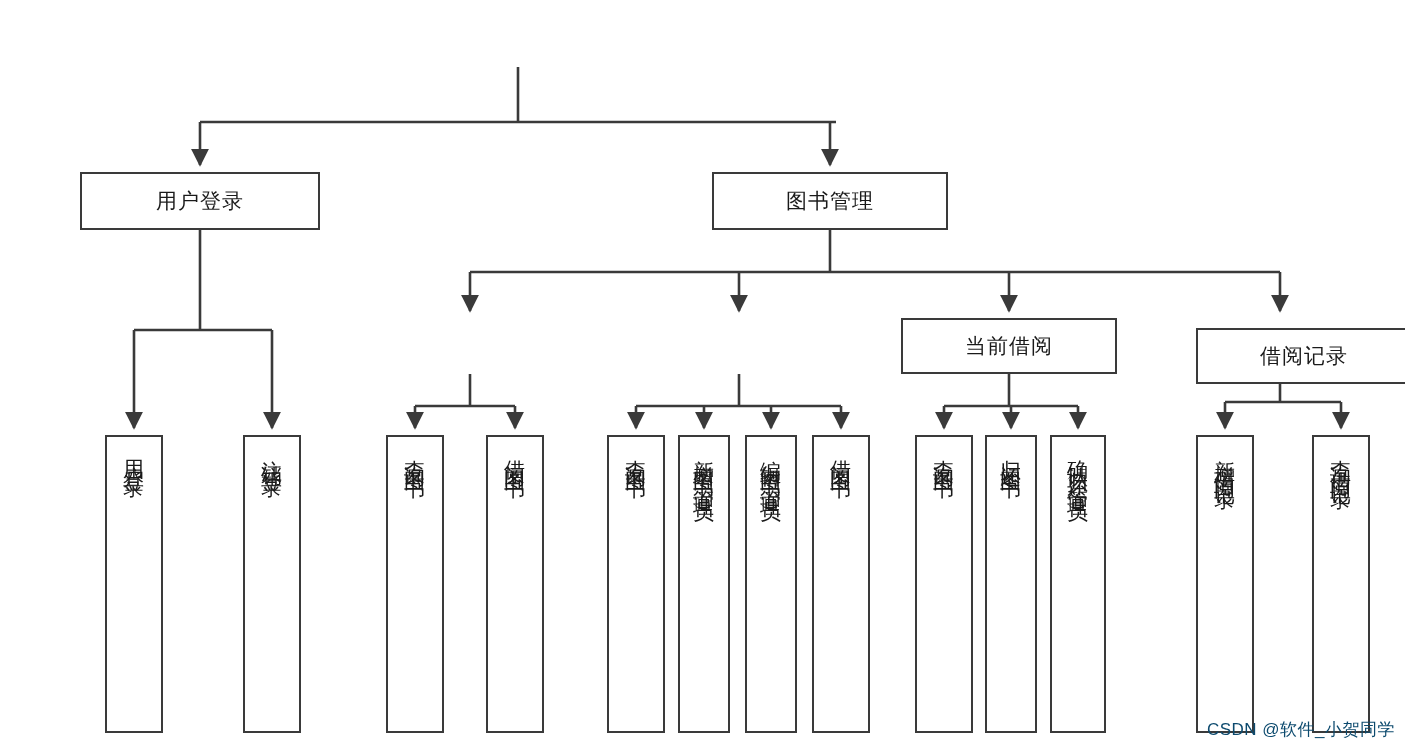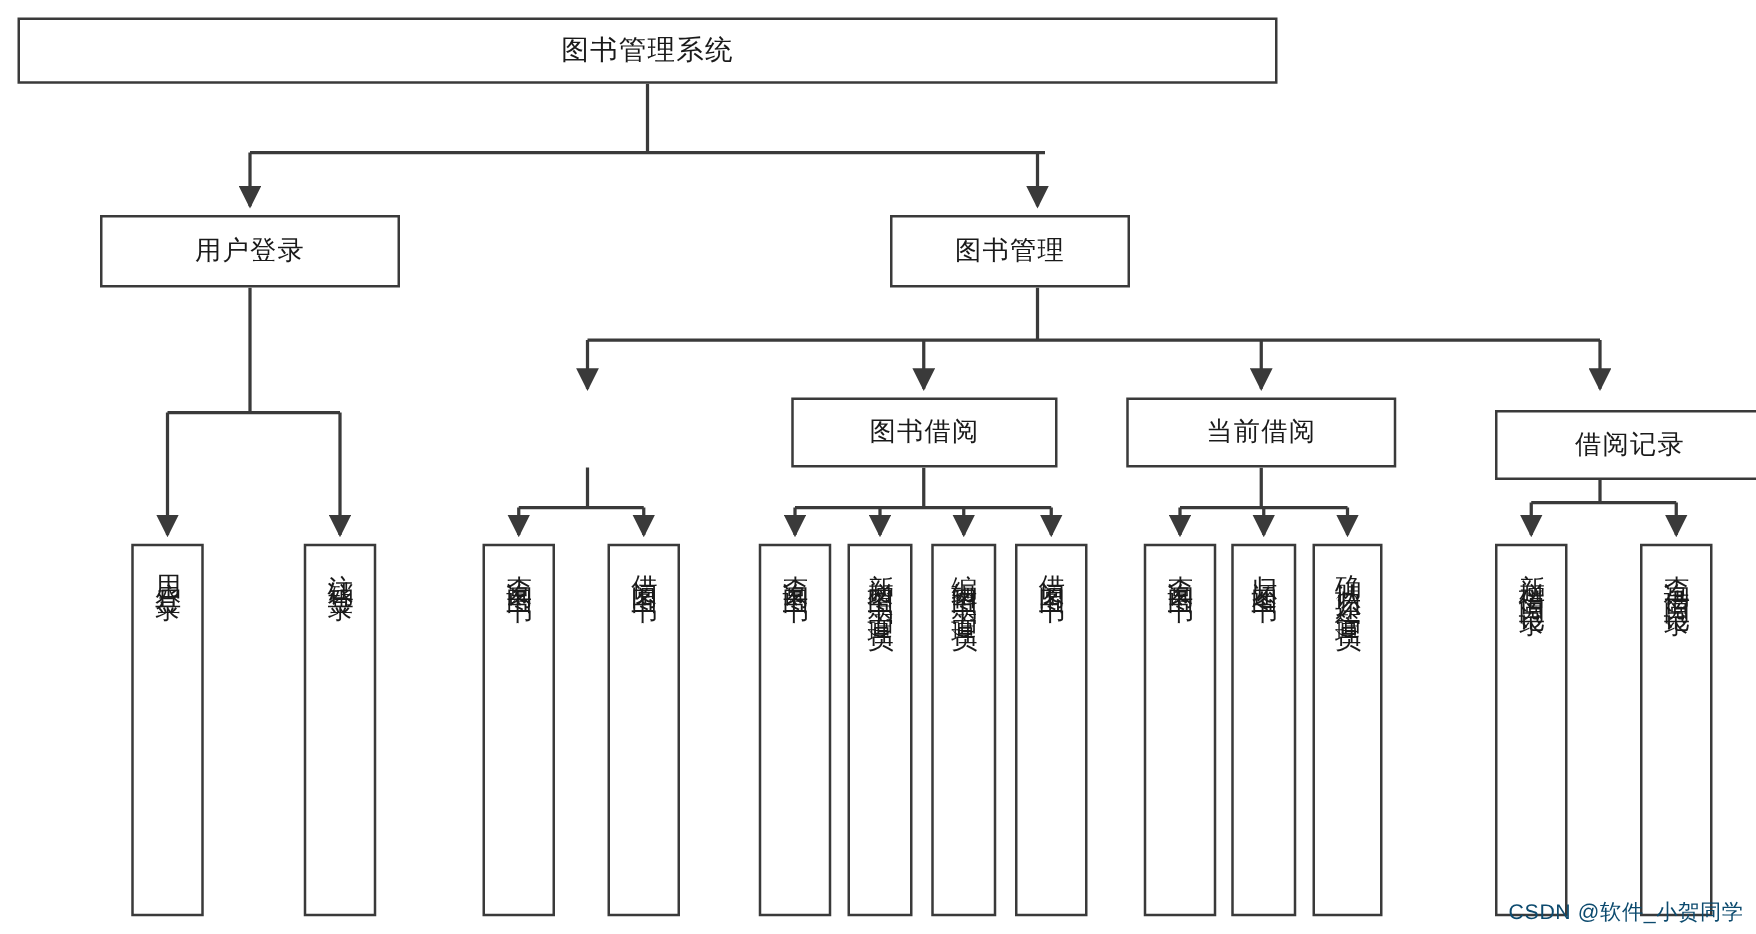--- a/index.html
+++ b/index.html
@@ -108,34 +108,28 @@
       <path d="M 1011 406 L 1011 428" marker-end="url(#arrow)"></path>
       <path d="M 1078 406 L 1078 428" marker-end="url(#arrow)"></path>
 
       <path d="M 1280 374 L 1280 402"></path>
       <path d="M 1225 402 L 1341 402"></path>
       <path d="M 1225 402 L 1225 428" marker-end="url(#arrow)"></path>
       <path d="M 1341 402 L 1341 428" marker-end="url(#arrow)"></path>
     </g>
   </svg>
 
-  <div class="node horizontal root" style="left:14px;top:14px;width:1008px;height:53px;">
-    <span class="node-label">图书管理系统</span>
-  </div>
 
   <div class="node horizontal" style="left:80px;top:172px;width:240px;height:58px;">
     <span class="node-label">用户登录</span>
   </div>
-  <div class="node horizontal" style="left:712px;top:172px;width:192px;height:58px;">
+  <div class="node horizontal" style="left:712px;top:172px;width:236px;height:58px;">
     <span class="node-label">图书管理</span>
   </div>
 
-  <div class="node horizontal" style="left:633px;top:318px;width:213px;height:56px;">
-    <span class="node-label">图书借阅</span>
-  </div>
   <div class="node horizontal" style="left:901px;top:318px;width:216px;height:56px;">
     <span class="node-label">当前借阅</span>
   </div>
   <div class="node horizontal" style="left:1172px;top:328px;width:216px;height:56px;margin-left:24px;">
     <span class="node-label">借阅记录</span>
   </div>
 
   <div class="node vertical" style="left:105px;top:435px;width:58px;height:298px;">
     <span class="node-label">用户登录</span>
   </div>

